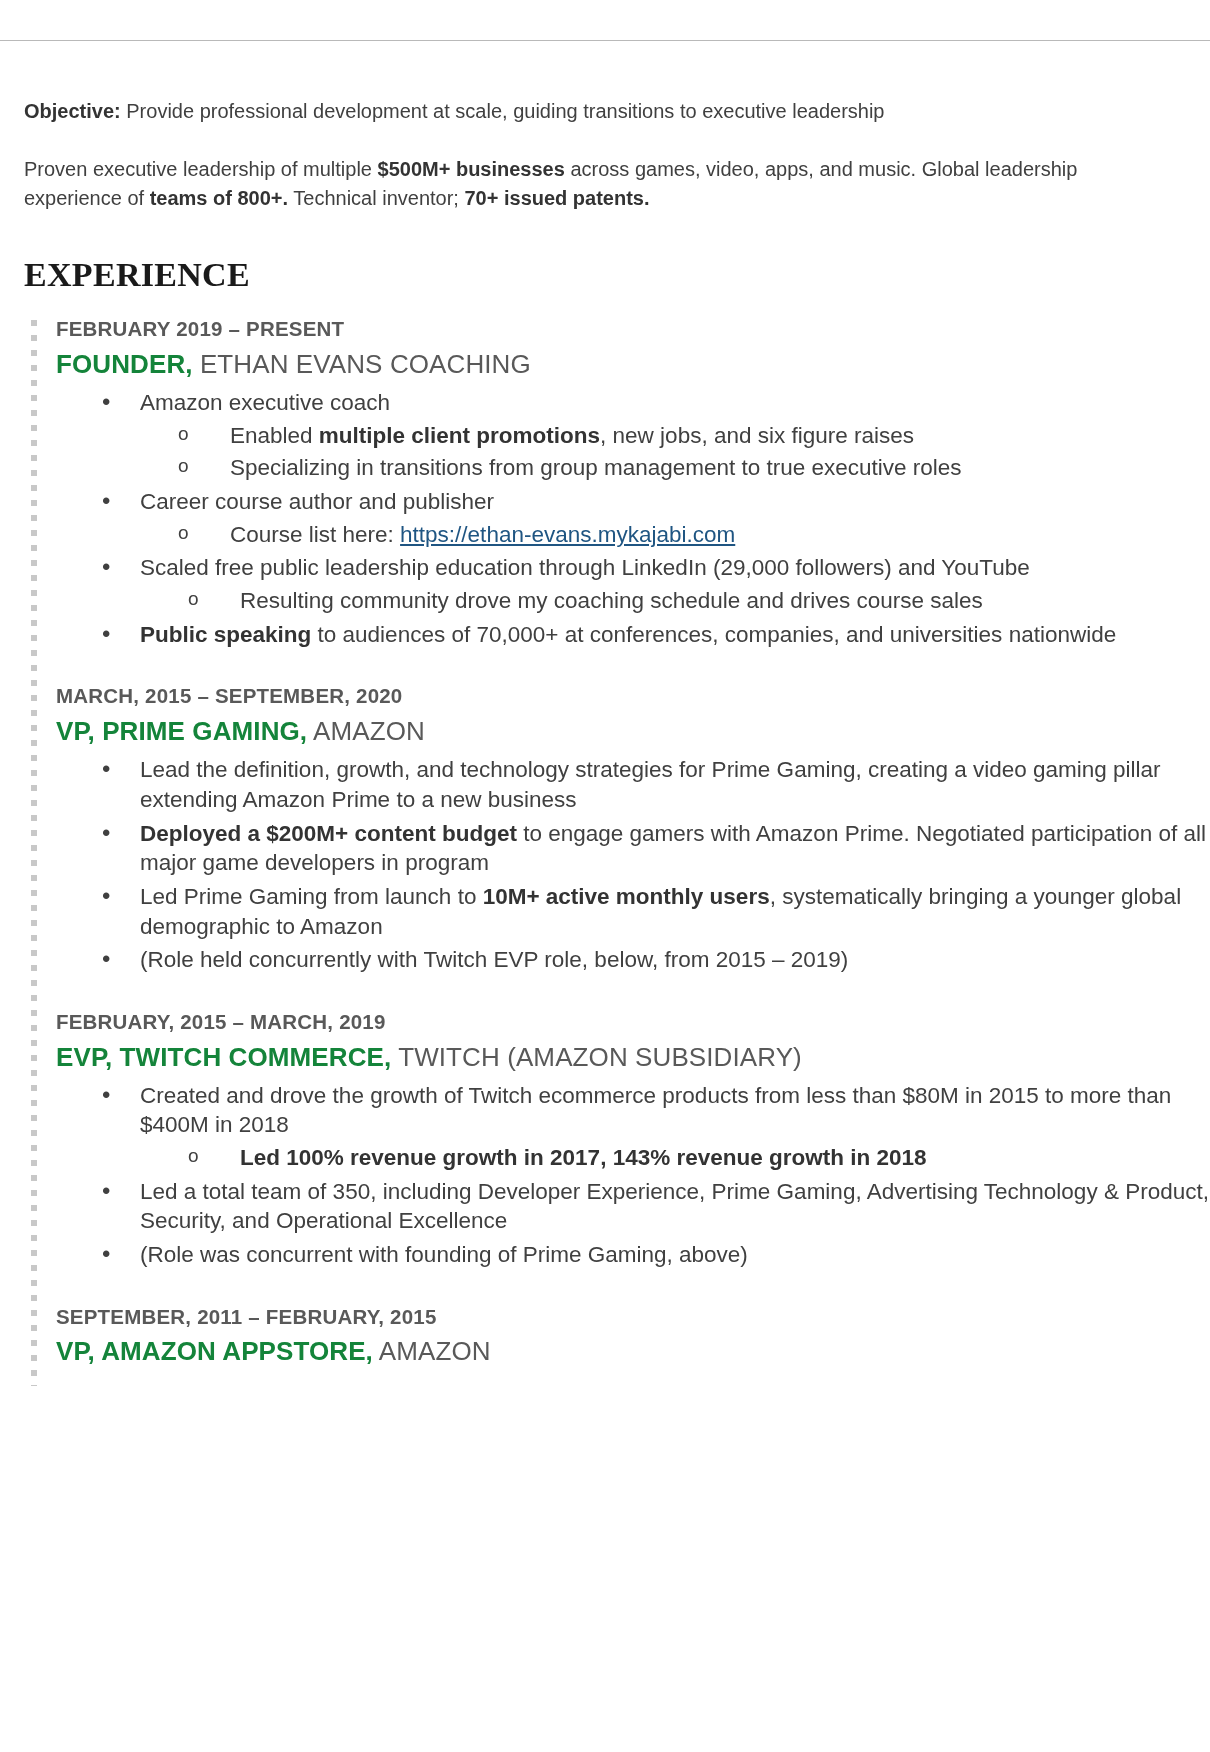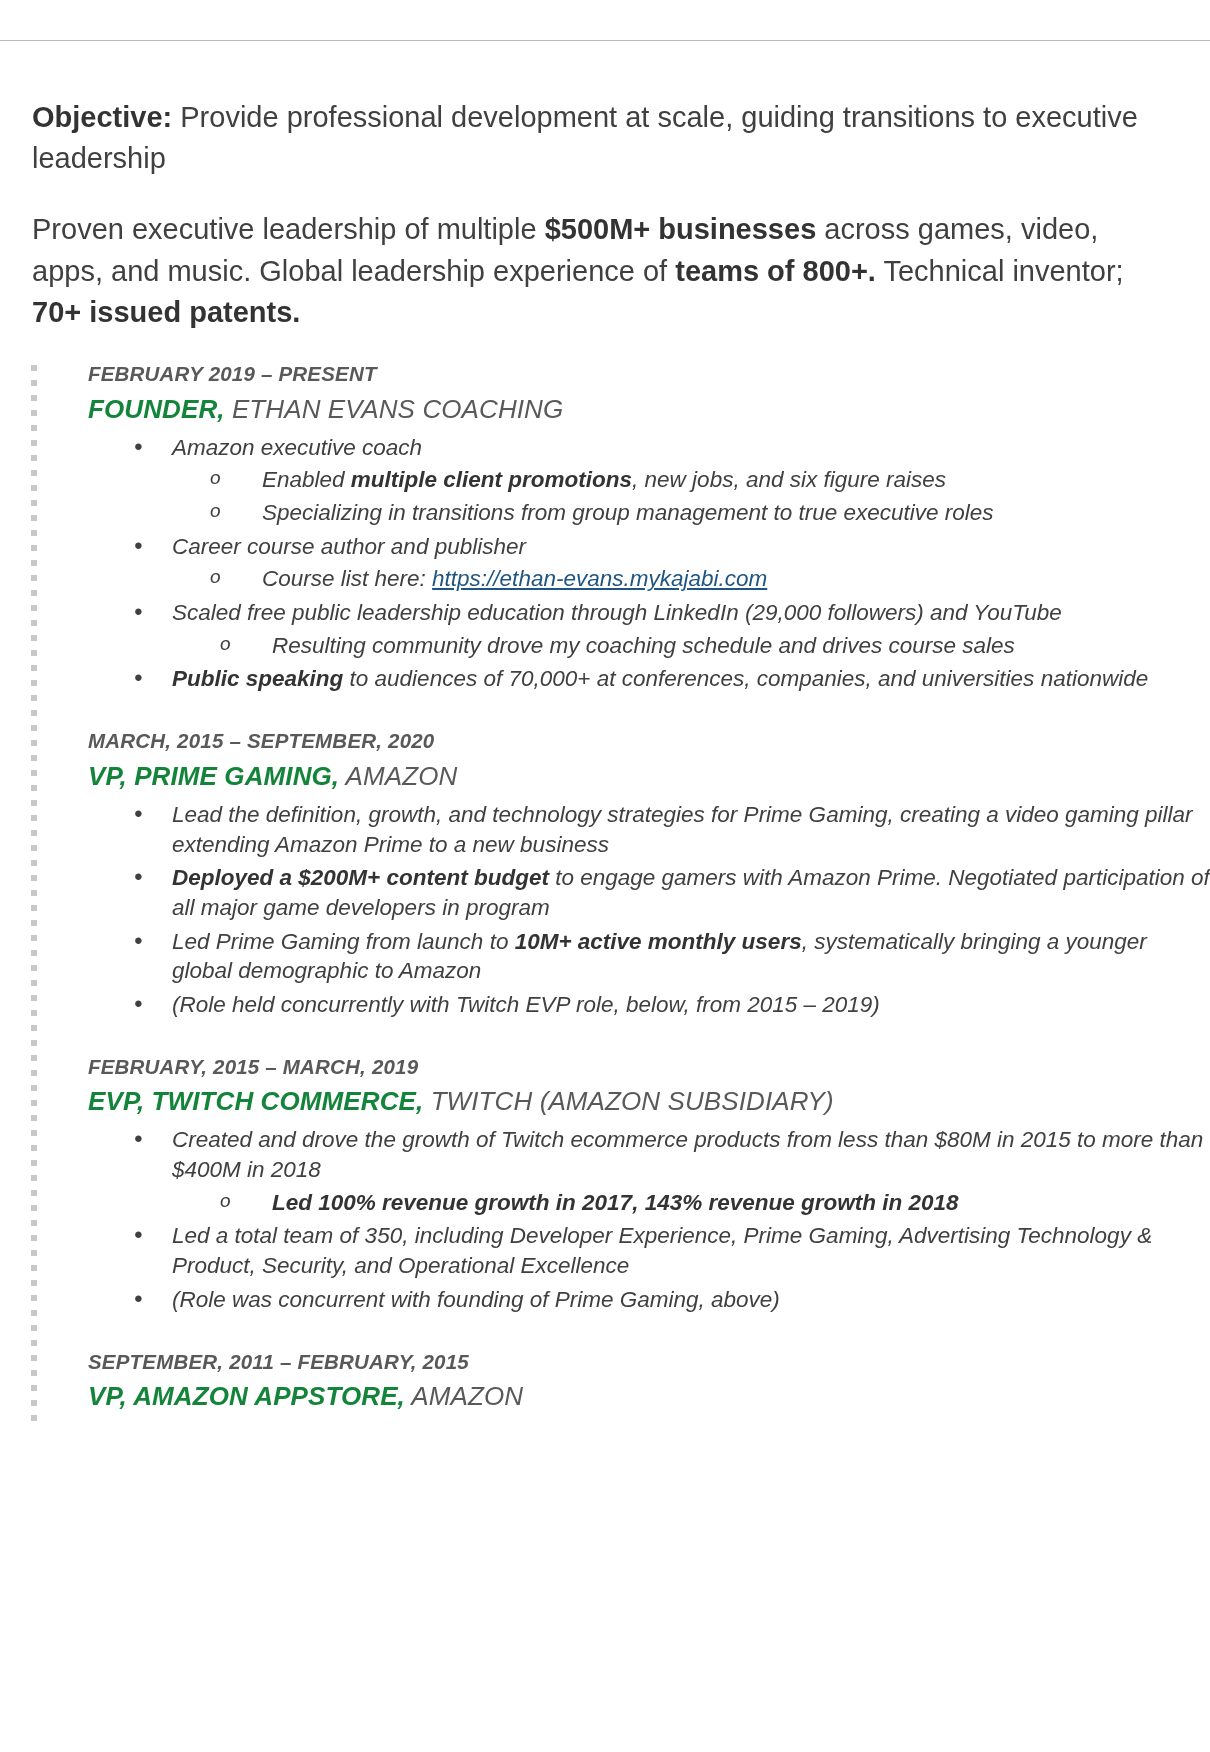--- a/index.html
+++ b/index.html
@@ -53,46 +53,45 @@
   .header-rule {
     margin-top: 40px;
     border: none;
     border-top: 1px solid #b9b9b9;
     height: 0;
     width: 100%;
   }
 
   
   .summary {
-    margin: 8px;
+    margin: 0;
     padding: 48px 40px 0 24px;
     color: #404040;
-    font-size: 29px;
+    font-size: 20px;
     line-height: 1.42;
   }
   .summary p { margin: 0; }
   .summary .gap { height: 30px; }
   .summary b { color: #333333; font-weight: bold; }
 
   
   .section-heading {
     font-family: "Liberation Serif", serif;
     font-weight: bold;
     font-size: 34px;
     color: #1a1a1a;
     letter-spacing: 0.3px;
     margin: 44px 0 0 24px;
   }
 
   
   .experience {
     position: relative;
-    margin-top: 28px;
-    padding-left: 88px;
-    font-style: italic;
+    margin-top: 22px;
+    padding-left: 56px;
   }
   .rail {
     position: absolute;
     left: 31px;
     top: 4px;
     bottom: -16px;
     width: 6px;
     background-image: linear-gradient(to bottom, #c8c8c8 0px, #c8c8c8 6px, rgba(0,0,0,0) 6px, rgba(0,0,0,0) 15px);
     background-size: 6px 15px;
     background-repeat: repeat-y;
@@ -177,20 +176,21 @@
 <div class="page">
 
   <hr class="header-rule">
 
   <div class="summary">
     <p><b>Objective:</b><span> Provide professional development at scale, guiding transitions to executive leadership</span></p>
     <div class="gap"></div>
     <p><span>Proven executive leadership of multiple </span><b>$500M+ businesses</b><span> across games, video, apps, and music. Global leadership experience of </span><b>teams of 800+.</b><span>  Technical inventor; </span><b>70+ issued patents.</b></p>
   </div>
 
+  <div class="section-heading">EXPERIENCE</div>
 
   <div class="experience">
     <div class="rail"></div>
 
     <div class="job">
       <div class="job-date">FEBRUARY 2019 – PRESENT</div>
       <div class="job-title"><span class="role">FOUNDER,</span><span> ETHAN EVANS COACHING</span></div>
       <ul class="bullets">
         <li>
           <span>Amazon executive coach</span>

